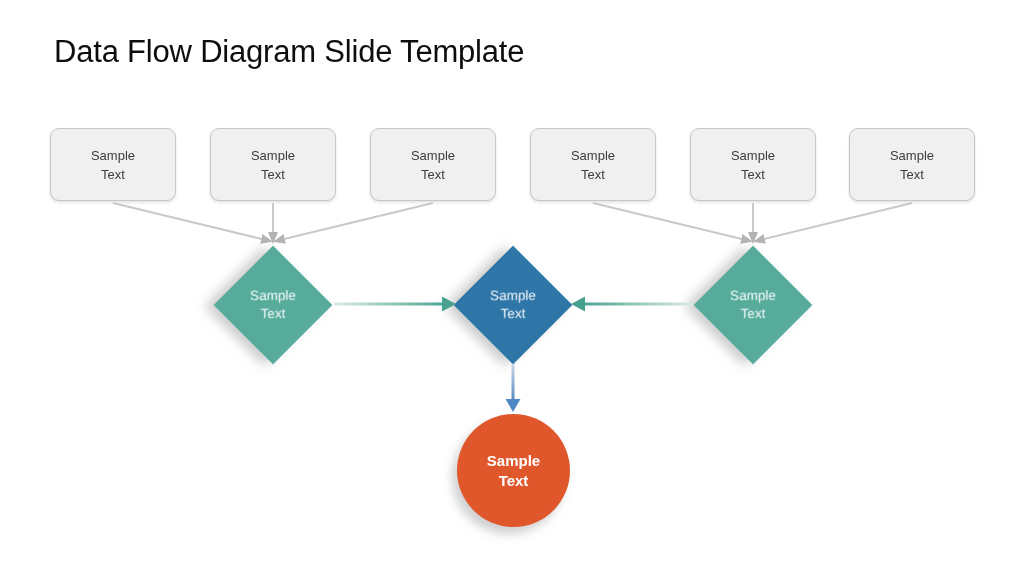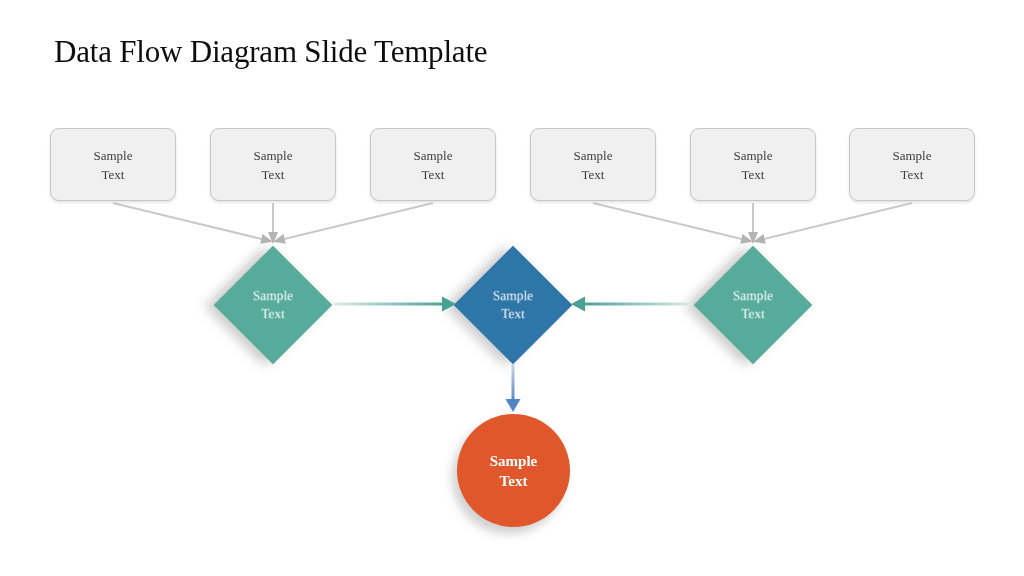--- a/index.html
+++ b/index.html
@@ -1,18 +1,18 @@
 <!DOCTYPE html>
 <html style="--teal: #56ab9b; --blue: #2e75a8; --orange: #e0572c; --arrow-teal: #49a291; --arrow-blue: #4f86c5; --connector: #c9c9c9; --connector-head: #b3b3b3; --box-fill: #f0f0f0; --box-border: #c6c6c6; --box-text: #3d3d3d; --title-text: #0d0d0d;"><head>
 <meta charset="utf-8">
 <style>
   html,body{margin:0;padding:0;background:#ffffff;}
   .slide{
     position:relative;width:1024px;height:576px;background:#ffffff;
-    overflow:hidden;font-family:Liberation Serif, serif;
+    overflow:hidden;font-family:Liberation Sans, sans-serif;
   }
   .slide-title{
     position:absolute;left:54px;top:34px;margin:0;
     font-size:31px;font-weight:500;letter-spacing:-0.2px;
     color:var(--title-text,#0d0d0d);white-space:nowrap;
   }
   
   .source-box{
     position:absolute;top:128px;width:126px;height:73px;box-sizing:border-box;
     background:var(--box-fill,#f0f0f0);

